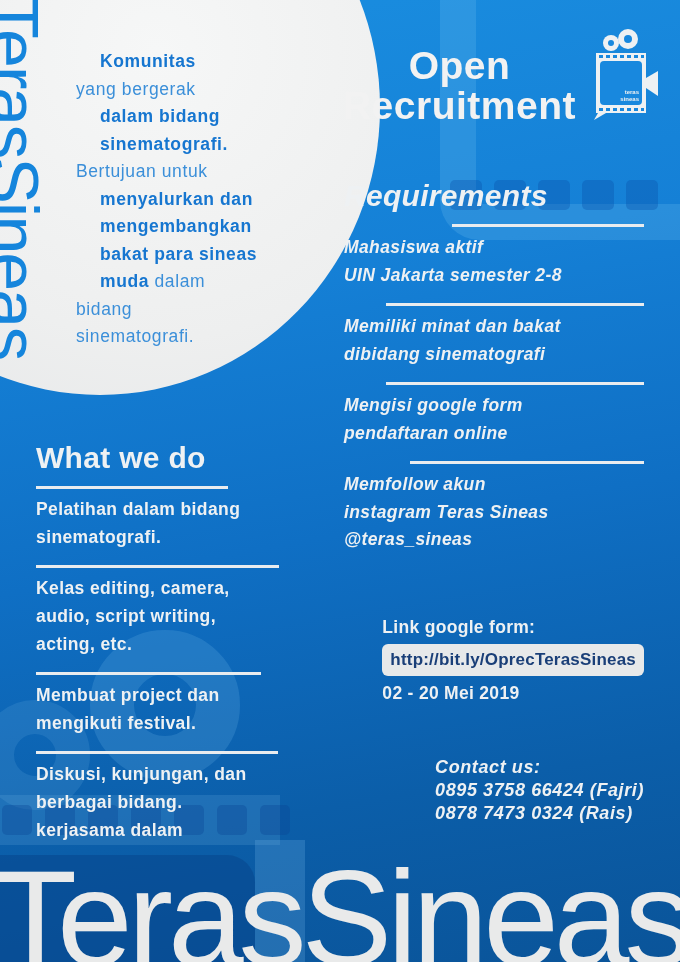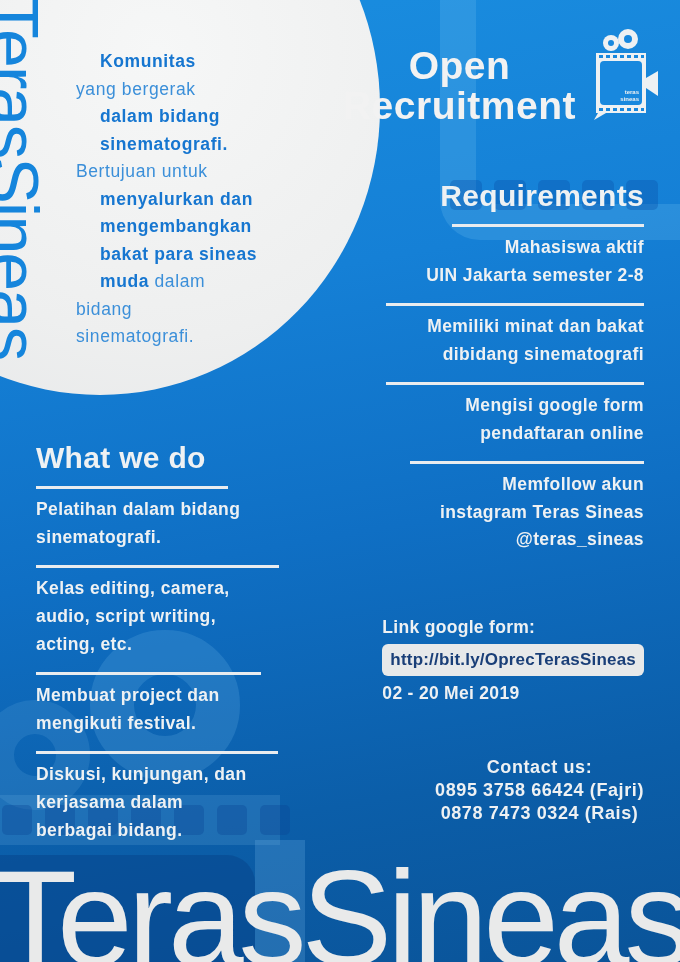--- a/index.html
+++ b/index.html
@@ -33,38 +33,38 @@
            color:#2a86d6; letter-spacing:0.6px; }
   .intro .b { font-weight:700; color:#1676d0;margin-left:24px; }
   .intro .r { font-weight:400; color:#3b8fd9; }
 
   .title { position:absolute; right:104px; top:46px; text-align:center; color:#f2f2f2; font-weight:700; line-height:40px; }
   .title .l1 { font-size:39px; display:block; letter-spacing:0.5px; }
   .title .l2 { font-size:39px; display:block; letter-spacing:0.5px; }
 
   .logo { position:absolute; left:592px; top:28px; width:68px; height:92px; }
 
-  .req { position:absolute; right:36px; top:176px; width:300px; text-align:right; color:#eef1f3; }
+  .req { position:absolute; right:36px; top:176px; width:300px; text-align:left; color:#eef1f3;font-style:italic; }
   .req h2 { margin:0; font-size:30px; font-weight:700; letter-spacing:0.3px; line-height:40px; }
   .req .rule { height:3px; background:#e9ecef; margin:8px 0 0 auto; }
   .req .item { font-size:17.5px; font-weight:700; line-height:27.5px; padding:7px 0 6px; letter-spacing:0.4px; }
 
   .wwd { position:absolute; left:36px; top:438px; width:250px; color:#eef1f3; }
   .wwd h2 { margin:0; font-size:30px; font-weight:700; line-height:40px; letter-spacing:0.3px; }
   .wwd .rule { height:3px; background:#e9ecef; margin-top:8px; }
   .wwd .item { font-size:17.5px; font-weight:700; line-height:28px; padding:6px 0 6px; letter-spacing:0.4px; }
 
   .link-block { position:absolute; right:36px; top:614px; text-align:left; color:#eef1f3; }
   .link-label { font-size:17.5px; font-weight:700; letter-spacing:0.3px; line-height:26px; }
   .link-box { display:inline-block; background:#e7e9ea; color:#1a3f78; border-radius:6px; font-size:17px;
               font-weight:700; padding:6px 8px; margin-top:4px; letter-spacing:0.2px; }
   .dates { font-size:17.5px; font-weight:700; line-height:26px; margin-top:4px; padding-right:6px; letter-spacing:0.3px; }
 
-  .contact { position:absolute; right:36px; top:756px; text-align:center; color:#eef1f3; font-size:18px;
-             font-weight:700; line-height:23px; letter-spacing:0.6px; }
+  .contact { position:absolute; right:36px; top:756px; text-align:left; color:#eef1f3; font-size:18px;
+             font-weight:700; line-height:23px; letter-spacing:0.6px;font-style:italic; }
 
   .big-brand { position:absolute; left:-6px; top:850px; font-size:136px; font-weight:400; color:#e9eaea;
                letter-spacing:-5px; line-height:1; white-space:nowrap; }
 </style>
 </head>
 <body>
 
 <div class="poster">
   <div class="ghost-film"></div>
   <div class="ghost-holes">
@@ -182,22 +182,22 @@
       <div>acting, etc.</div>
     </div>
     <div class="rule" style="width:225px"></div>
     <div class="item">
       <div>Membuat project dan</div>
       <div>mengikuti festival.</div>
     </div>
     <div class="rule" style="width:242px"></div>
     <div class="item">
       <div>Diskusi, kunjungan, dan</div>
+      <div>berbagai bidang.</div>
       <div>kerjasama dalam</div>
-      <div>berbagai bidang.</div>
     </div>
   </div>
 
   <div class="link-block">
     <div class="link-label">Link google form:</div>
     <div class="link-box">http://bit.ly/OprecTerasSineas</div>
     <div class="dates">02 - 20 Mei 2019</div>
   </div>
 
   <div class="contact">

